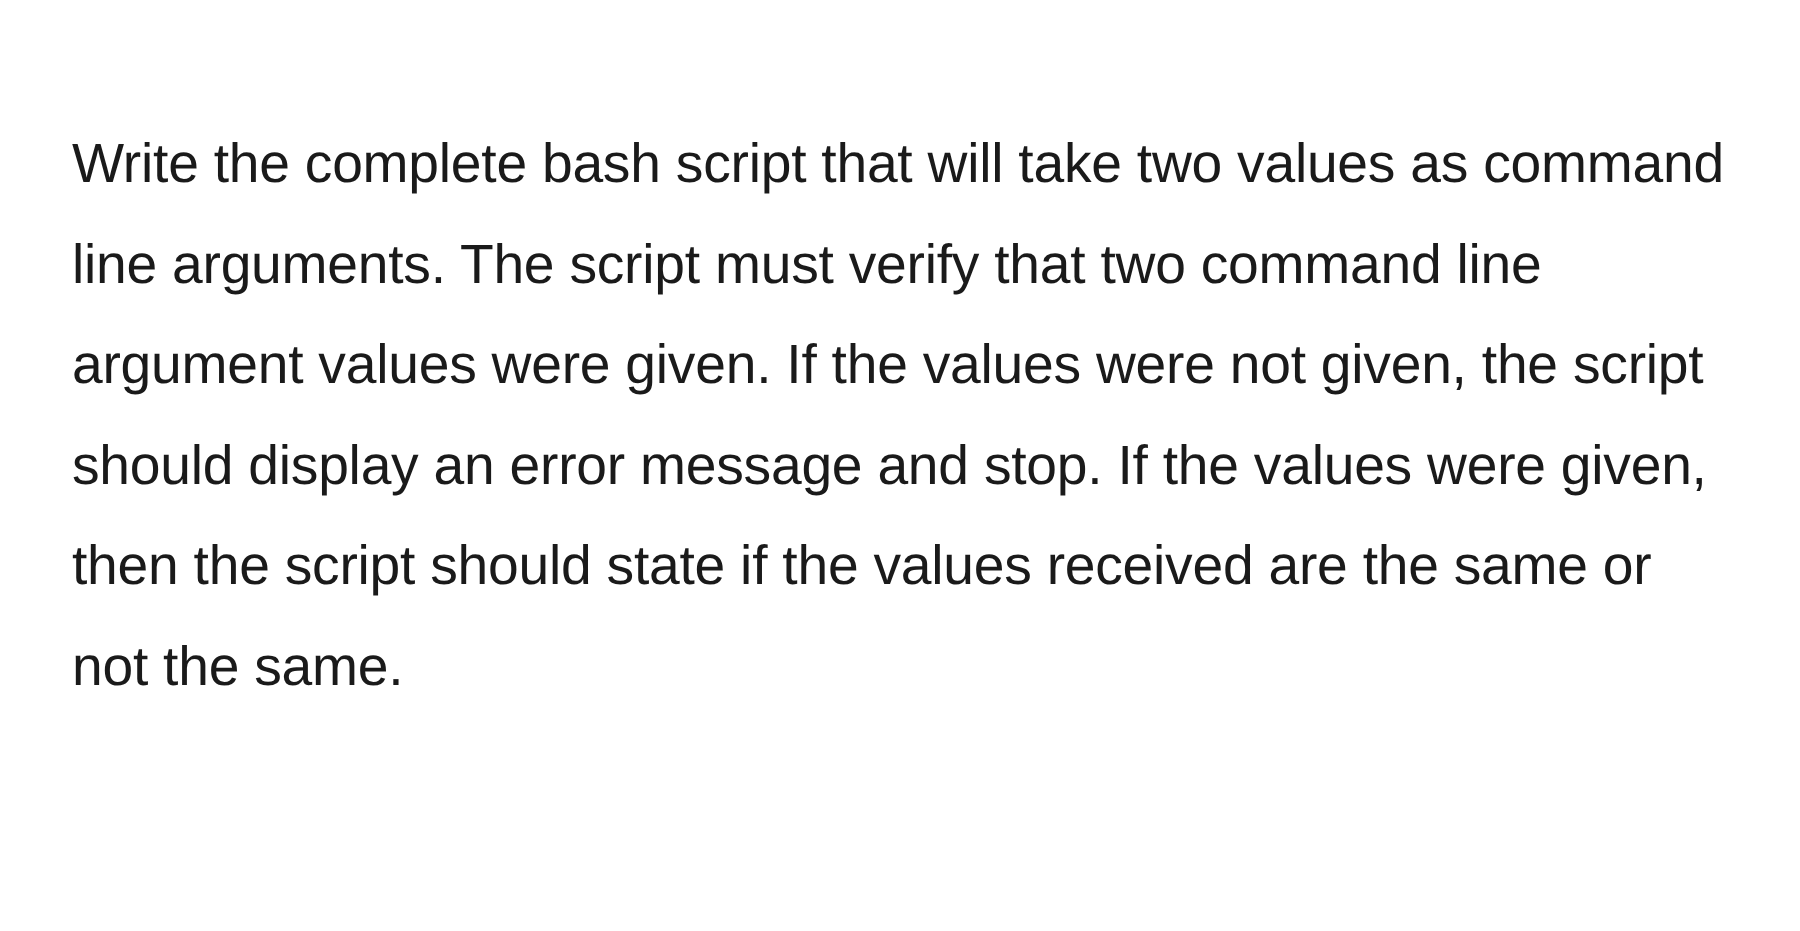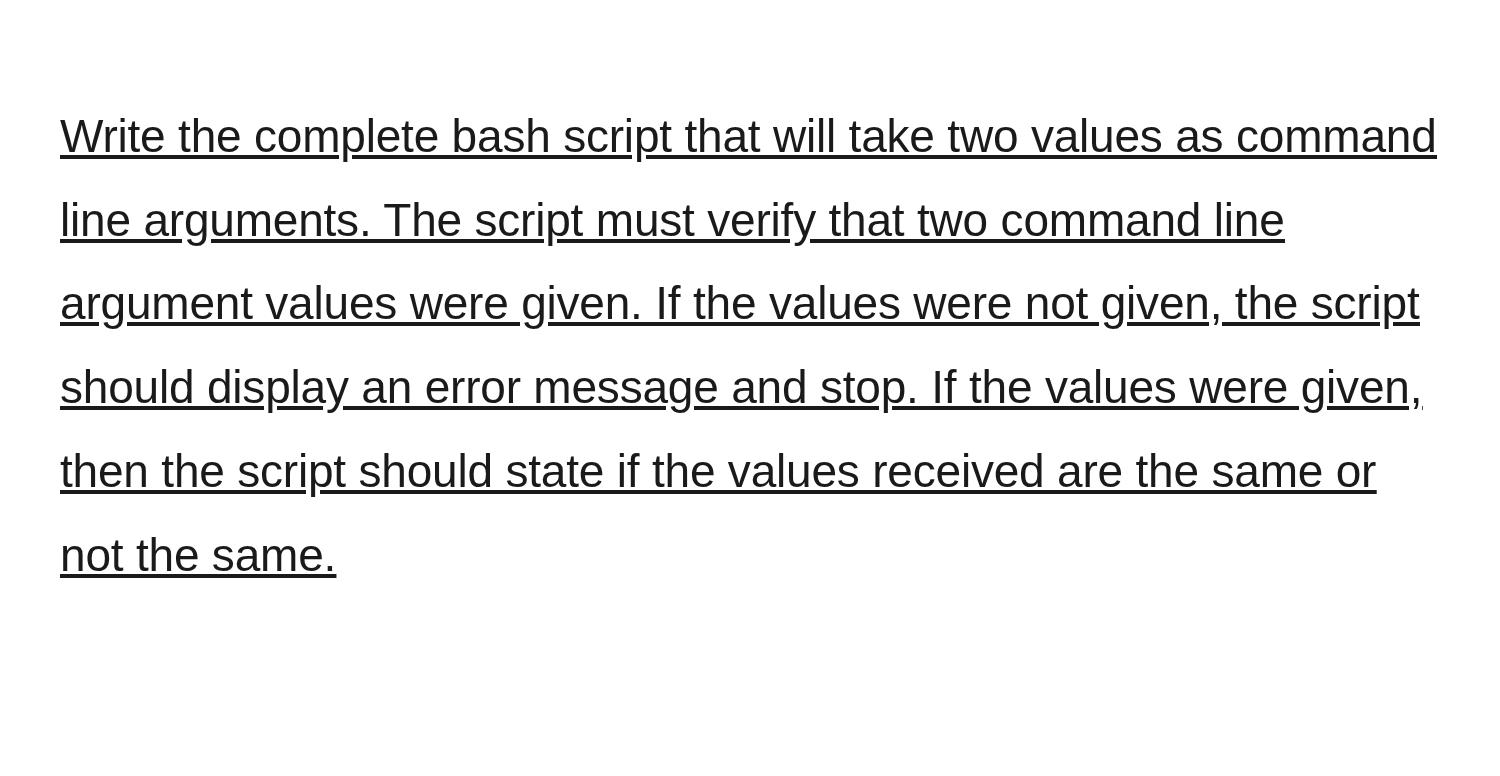--- a/index.html
+++ b/index.html
@@ -1,19 +1,18 @@
 <!DOCTYPE html>
 <html><head>
   <meta charset="utf-8">
   <style>
     * {
       margin: 0;
       padding: 0;
       box-sizing: border-box;
-      text-decoration: underline;
     }
     html, body {
       width: 1500px;
       height: 776px;
       background: #ffffff;
       font-family: -apple-system, BlinkMacSystemFont, "Segoe UI", Helvetica, Arial, sans-serif;
     }
     .document-container {
       padding: 95px 60px 60px 60px;
       width: 100%;

